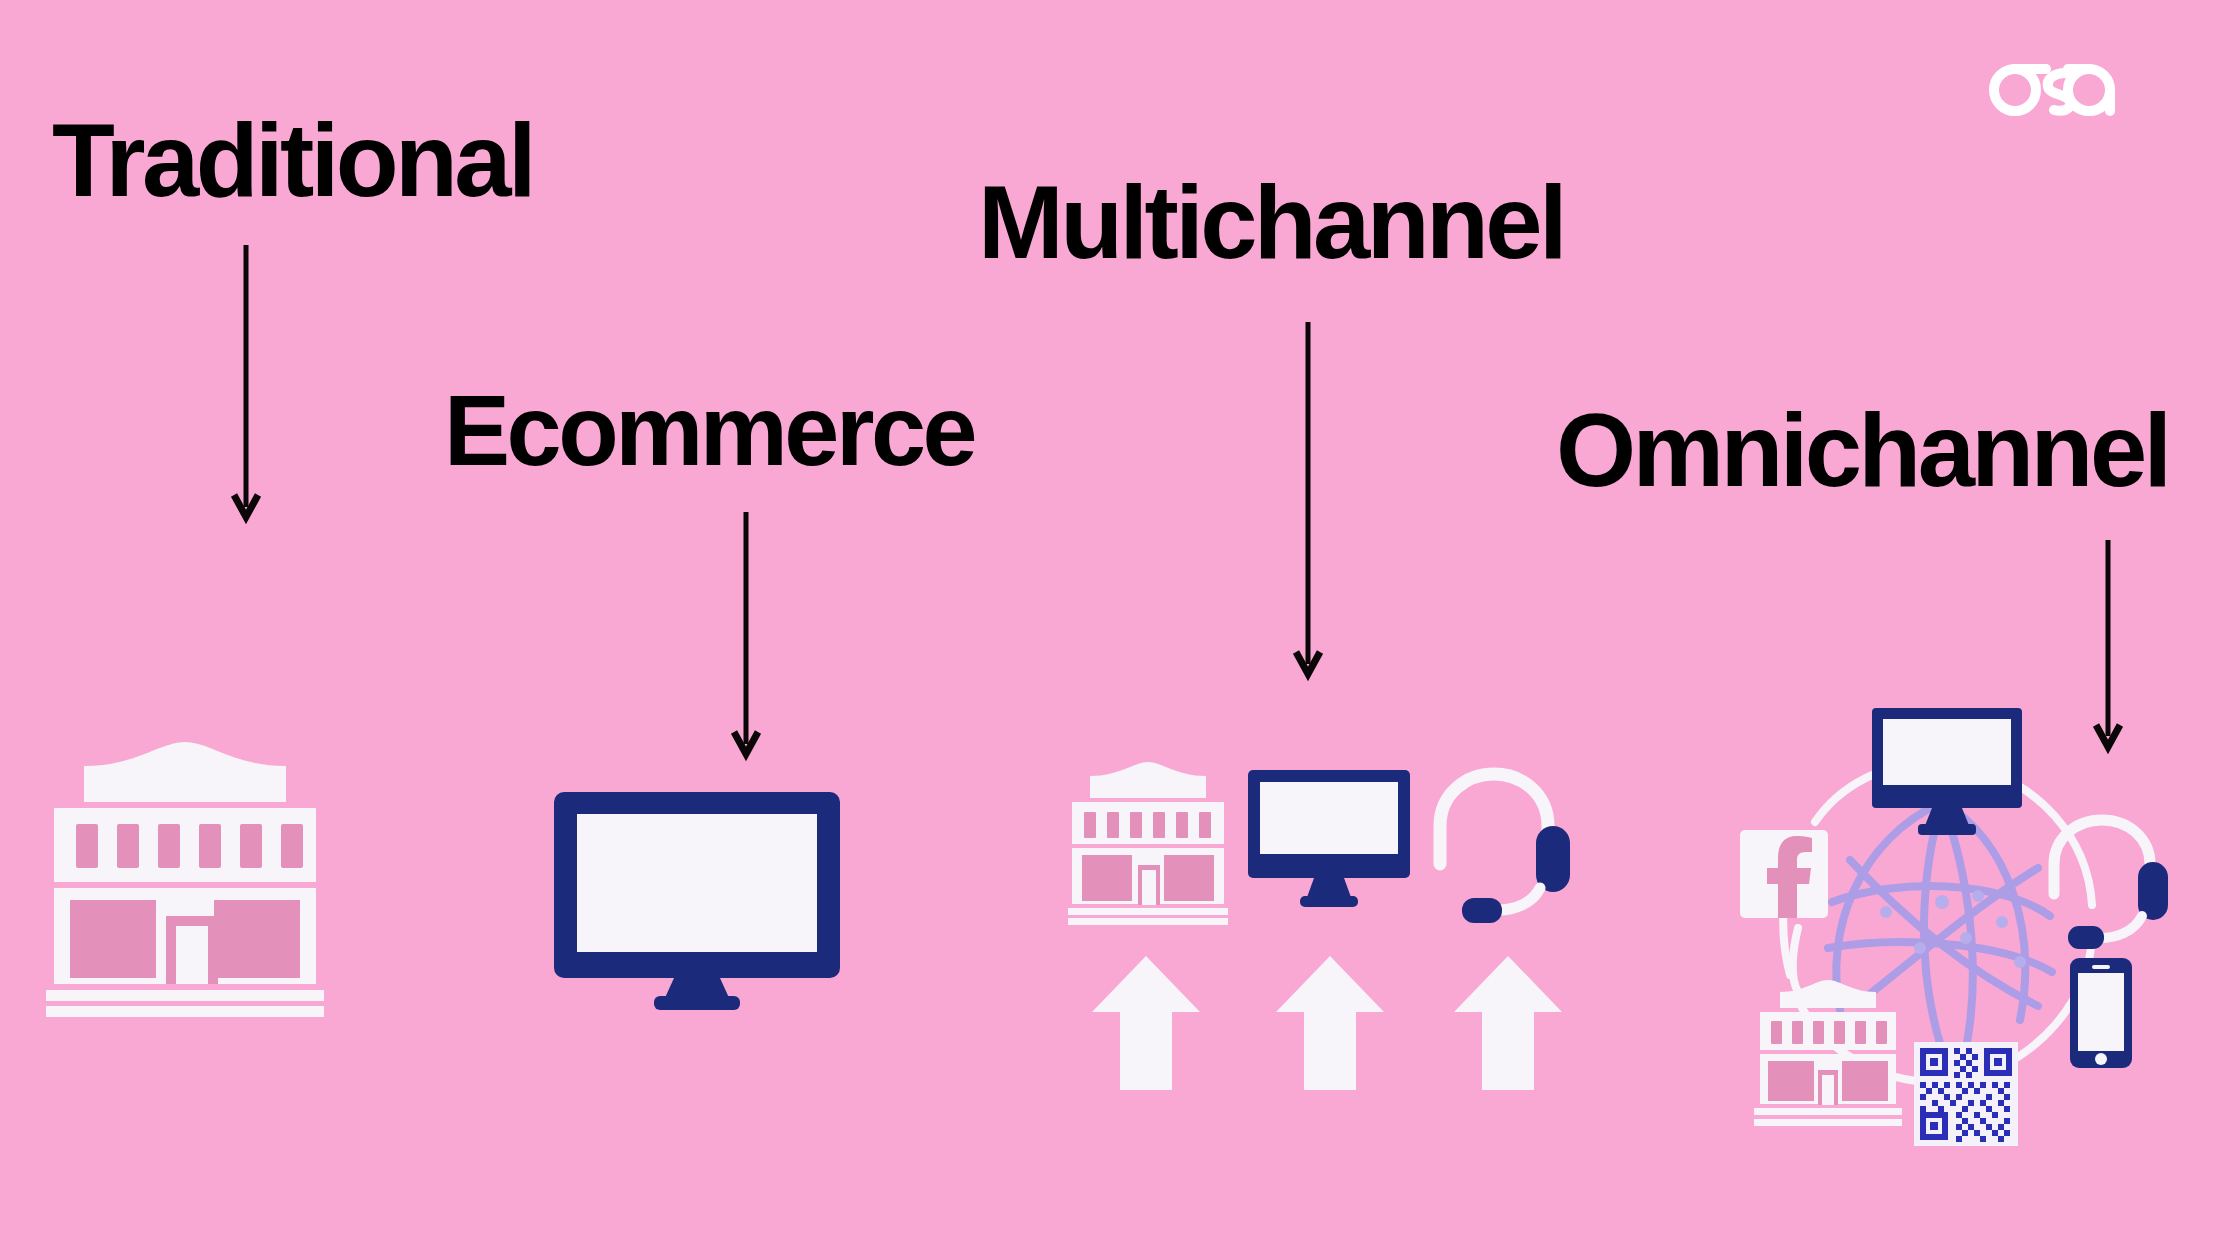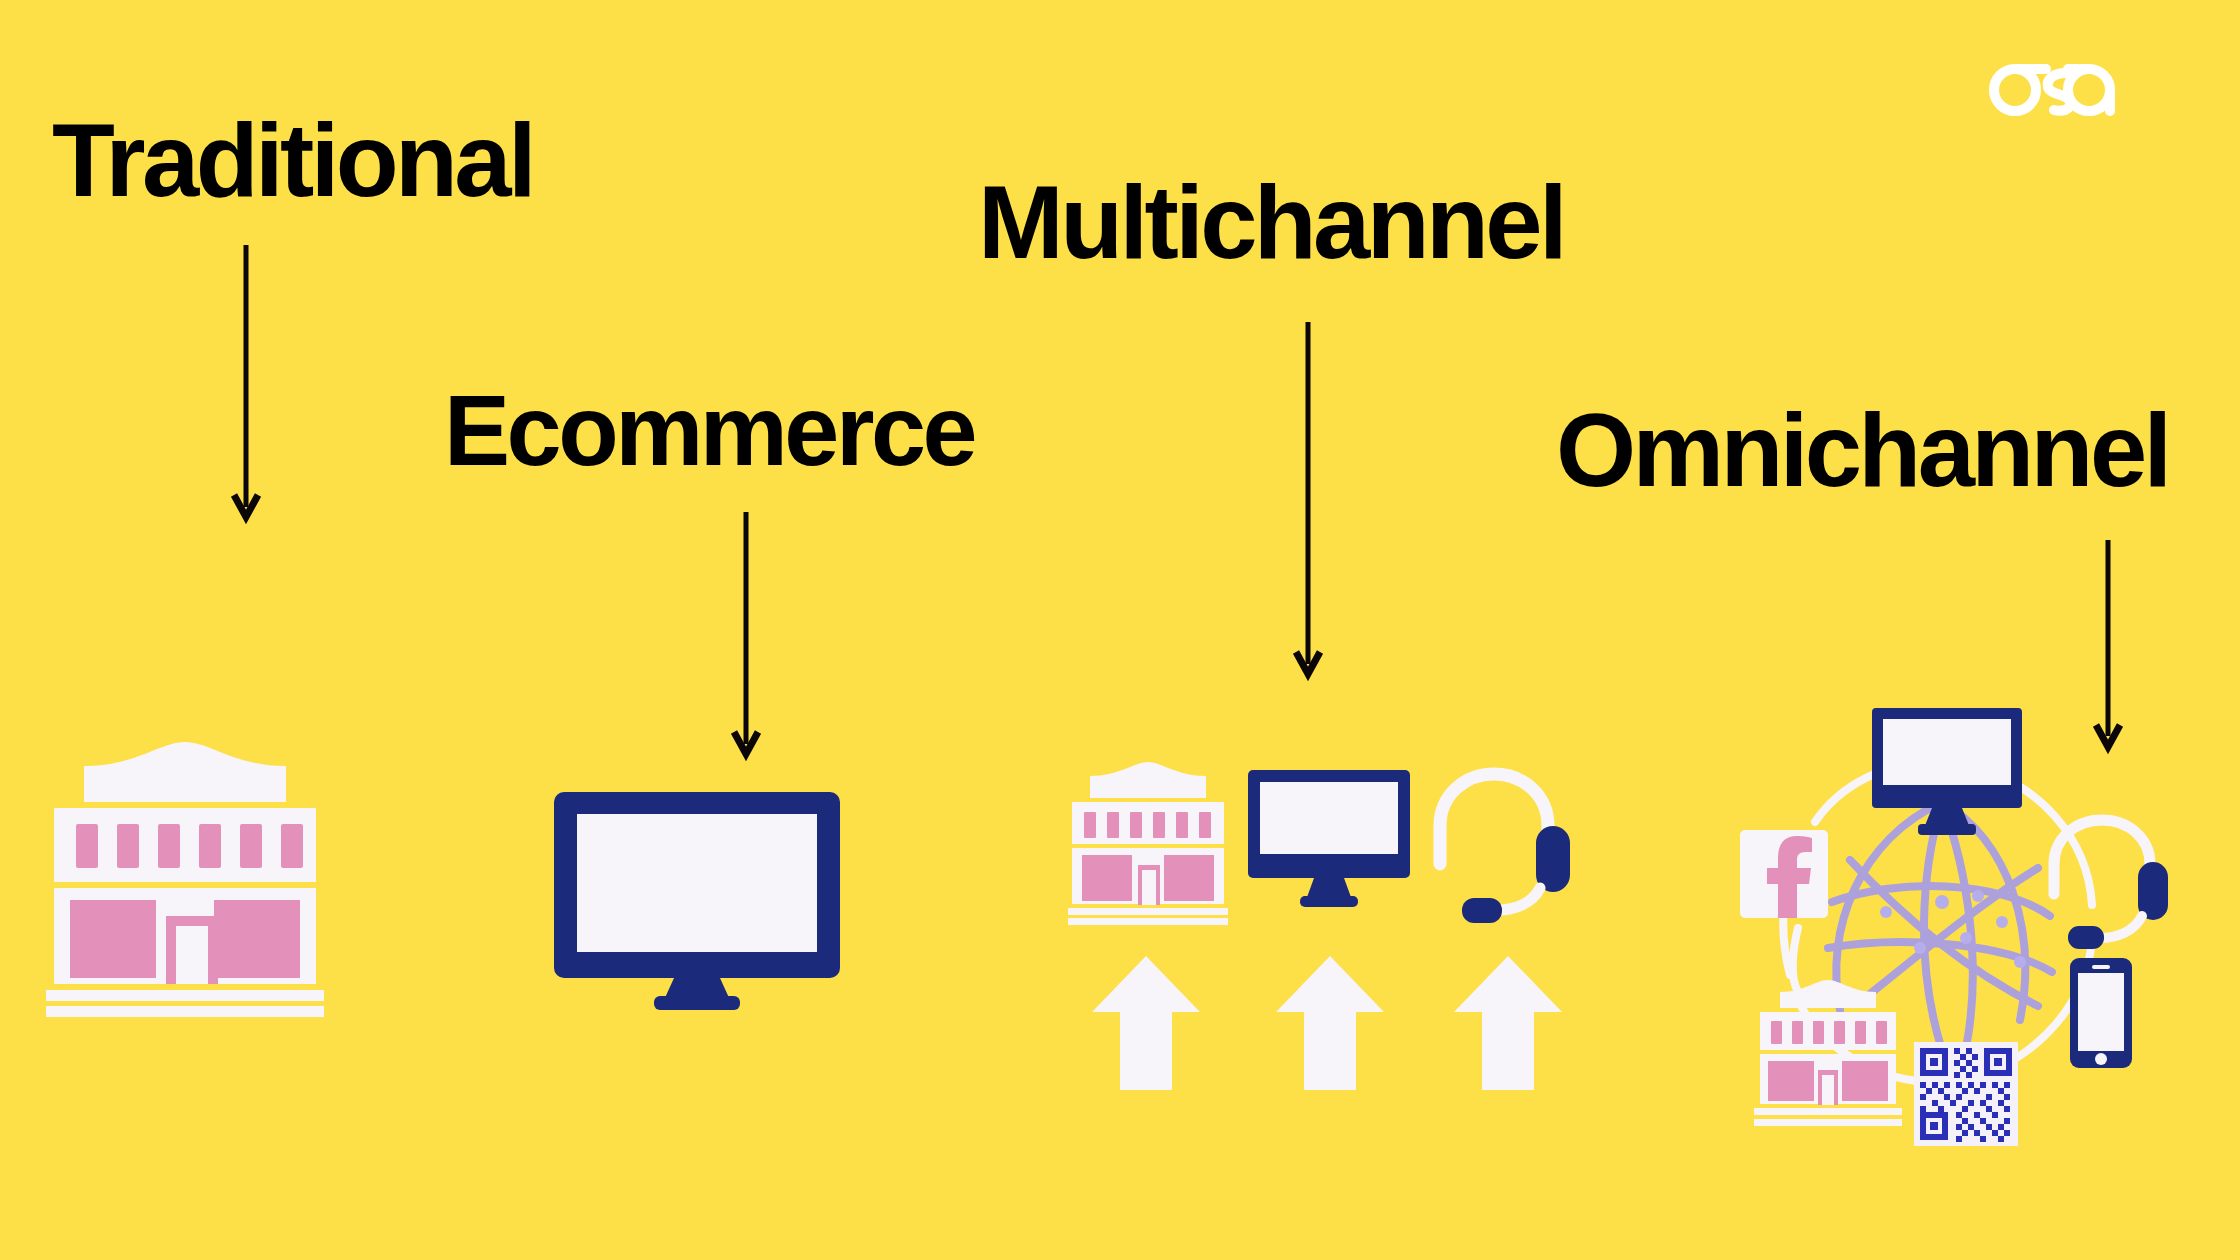--- a/index.html
+++ b/index.html
@@ -5,21 +5,21 @@
 <style>
   html, body {
     margin: 0;
     padding: 0;
     background: #e391ba;
   }
   #stage {
     position: relative;
     width: 2240px;
     height: 1260px;
-    background: #fde047;
+    background: #f9a8d4;
     overflow: hidden;
     font-family: "Liberation Sans", sans-serif;
   }
 
   
   .heading {
     position: absolute;
     color: #000000;
     font-family: "Liberation Sans", sans-serif;
     font-weight: 700;

